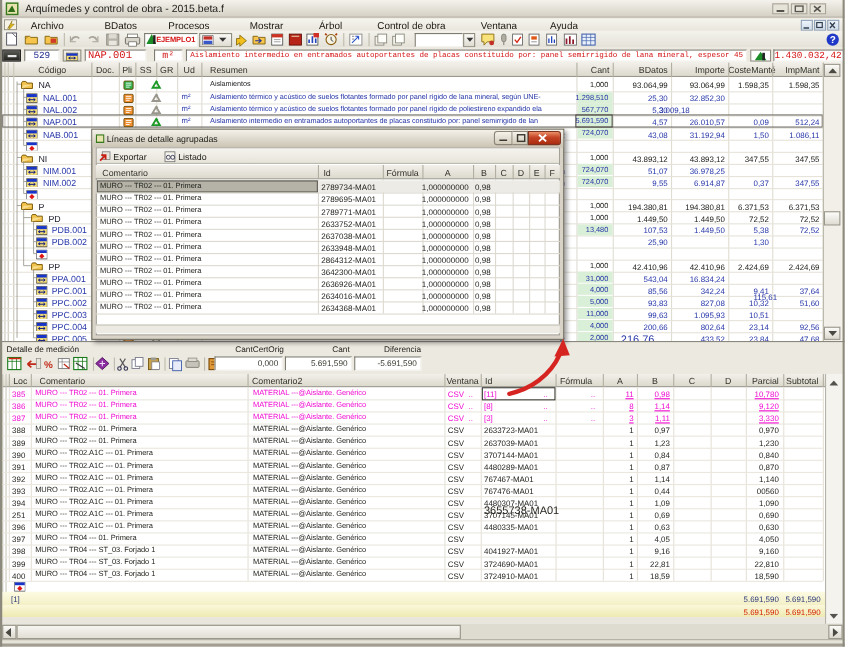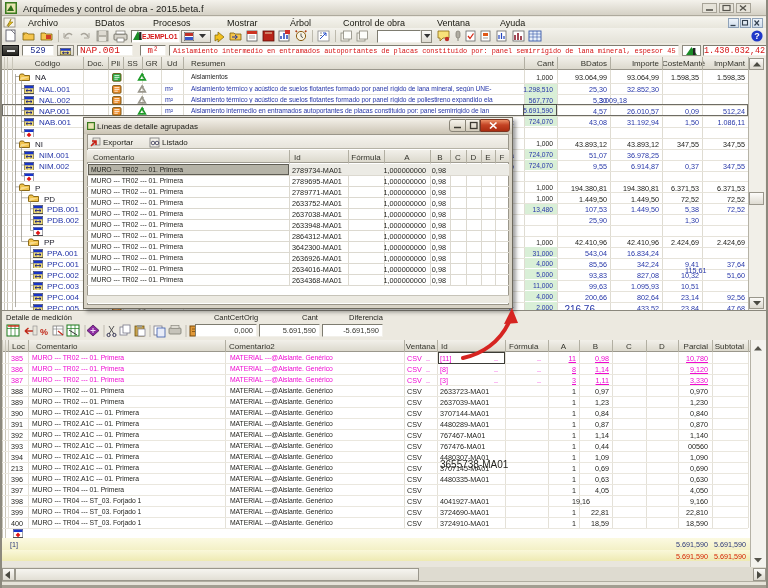--- a/index.html
+++ b/index.html
@@ -817,21 +817,21 @@
 <div class="ab" style="left:2px;top:462.0px;width:746px;height:1px;background:#eae7de"></div>
 <div class="ab" style="left:11px;top:452.8px;font-size:7.2px;color:#24241f">394</div>
 <div class="ab" style="left:32px;top:452.8px;font-size:6.8px;letter-spacing:-0.05px;color:#24241f;white-space:nowrap">MURO --- TR02.A1C --- 01. Primera</div>
 <div class="ab" style="left:230px;top:452.8px;font-size:6.8px;letter-spacing:-0.05px;color:#24241f;white-space:nowrap">MATERIAL ---@Aislante. Genérico</div>
 <div class="ab" style="left:407px;top:452.8px;font-size:7.2px;color:#24241f">CSV</div>
 <div class="ab" style="left:440px;top:452.8px;font-size:7.2px;color:#24241f">4480307-MA01</div>
 <div class="ab" style="left:546px;top:452.8px;width:30px;text-align:right;font-size:7.2px;color:#24241f">1</div>
 <div class="ab" style="left:576px;top:452.8px;width:33px;text-align:right;font-size:7.2px;color:#24241f">1,09</div>
 <div class="ab" style="left:666px;top:452.8px;width:42px;text-align:right;font-size:7.2px;color:#24241f">1,090</div>
 <div class="ab" style="left:2px;top:473.0px;width:746px;height:1px;background:#eae7de"></div>
-<div class="ab" style="left:11px;top:463.8px;font-size:7.2px;color:#24241f">213</div>
+<div class="ab" style="left:11px;top:463.8px;font-size:7.2px;color:#24241f">251</div>
 <div class="ab" style="left:32px;top:463.8px;font-size:6.8px;letter-spacing:-0.05px;color:#24241f;white-space:nowrap">MURO --- TR02.A1C --- 01. Primera</div>
 <div class="ab" style="left:230px;top:463.8px;font-size:6.8px;letter-spacing:-0.05px;color:#24241f;white-space:nowrap">MATERIAL ---@Aislante. Genérico</div>
 <div class="ab" style="left:407px;top:463.8px;font-size:7.2px;color:#24241f">CSV</div>
 <div class="ab" style="left:440px;top:463.8px;font-size:7.2px;color:#24241f">3707145-MA01</div>
 <div class="ab" style="left:546px;top:463.8px;width:30px;text-align:right;font-size:7.2px;color:#24241f">1</div>
 <div class="ab" style="left:576px;top:463.8px;width:33px;text-align:right;font-size:7.2px;color:#24241f">0,69</div>
 <div class="ab" style="left:666px;top:463.8px;width:42px;text-align:right;font-size:7.2px;color:#24241f">0,690</div>
 <div class="ab" style="left:2px;top:484.0px;width:746px;height:1px;background:#eae7de"></div>
 <div class="ab" style="left:11px;top:474.8px;font-size:7.2px;color:#24241f">396</div>
 <div class="ab" style="left:32px;top:474.8px;font-size:6.8px;letter-spacing:-0.05px;color:#24241f;white-space:nowrap">MURO --- TR02.A1C --- 01. Primera</div>
@@ -850,21 +850,21 @@
 <div class="ab" style="left:546px;top:485.8px;width:30px;text-align:right;font-size:7.2px;color:#24241f">1</div>
 <div class="ab" style="left:576px;top:485.8px;width:33px;text-align:right;font-size:7.2px;color:#24241f">4,05</div>
 <div class="ab" style="left:666px;top:485.8px;width:42px;text-align:right;font-size:7.2px;color:#24241f">4,050</div>
 <div class="ab" style="left:2px;top:506.0px;width:746px;height:1px;background:#eae7de"></div>
 <div class="ab" style="left:11px;top:496.8px;font-size:7.2px;color:#24241f">398</div>
 <div class="ab" style="left:32px;top:496.8px;font-size:6.8px;letter-spacing:-0.05px;color:#24241f;white-space:nowrap">MURO --- TR04 --- ST_03. Forjado 1</div>
 <div class="ab" style="left:230px;top:496.8px;font-size:6.8px;letter-spacing:-0.05px;color:#24241f;white-space:nowrap">MATERIAL ---@Aislante. Genérico</div>
 <div class="ab" style="left:407px;top:496.8px;font-size:7.2px;color:#24241f">CSV</div>
 <div class="ab" style="left:440px;top:496.8px;font-size:7.2px;color:#24241f">4041927-MA01</div>
 <div class="ab" style="left:546px;top:496.8px;width:30px;text-align:right;font-size:7.2px;color:#24241f">1</div>
-<div class="ab" style="left:576px;top:496.8px;width:33px;text-align:left;font-size:7.2px;color:#24241f">9,16</div>
+<div class="ab" style="left:576px;top:496.8px;width:33px;text-align:right;font-size:7.2px;color:#24241f">9,16</div>
 <div class="ab" style="left:666px;top:496.8px;width:42px;text-align:right;font-size:7.2px;color:#24241f">9,160</div>
 <div class="ab" style="left:2px;top:517.0px;width:746px;height:1px;background:#eae7de"></div>
 <div class="ab" style="left:11px;top:507.8px;font-size:7.2px;color:#24241f">399</div>
 <div class="ab" style="left:32px;top:507.8px;font-size:6.8px;letter-spacing:-0.05px;color:#24241f;white-space:nowrap">MURO --- TR04 --- ST_03. Forjado 1</div>
 <div class="ab" style="left:230px;top:507.8px;font-size:6.8px;letter-spacing:-0.05px;color:#24241f;white-space:nowrap">MATERIAL ---@Aislante. Genérico</div>
 <div class="ab" style="left:407px;top:507.8px;font-size:7.2px;color:#24241f">CSV</div>
 <div class="ab" style="left:440px;top:507.8px;font-size:7.2px;color:#24241f">3724690-MA01</div>
 <div class="ab" style="left:546px;top:507.8px;width:30px;text-align:right;font-size:7.2px;color:#24241f">1</div>
 <div class="ab" style="left:576px;top:507.8px;width:33px;text-align:right;font-size:7.2px;color:#24241f">22,81</div>
 <div class="ab" style="left:666px;top:507.8px;width:42px;text-align:right;font-size:7.2px;color:#24241f">22,810</div>

